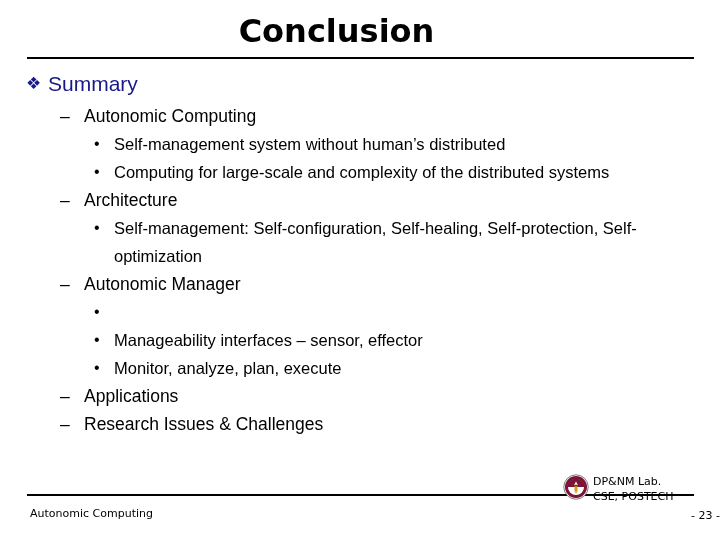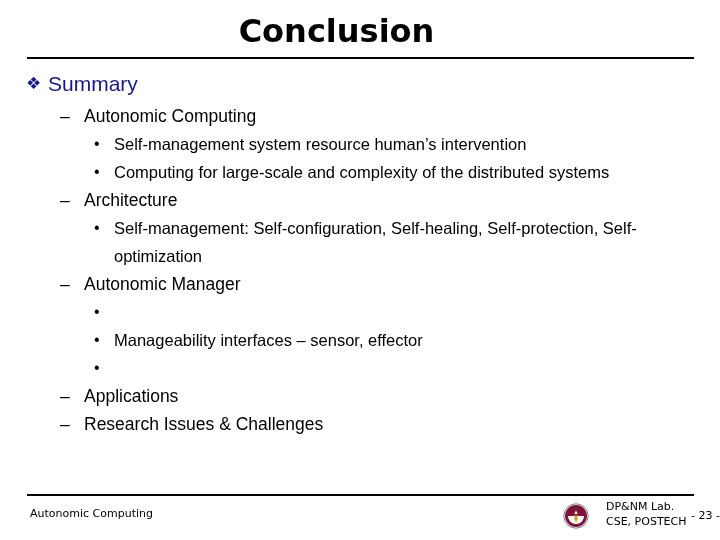--- a/index.html
+++ b/index.html
@@ -138,25 +138,25 @@
     width: 720px;
     text-align: right;
     font-family: "DejaVu Sans", sans-serif;
     font-size: 11px;
     line-height: 14px;
     color: #000000;
   }
   .footer-right {
     position: absolute;
     left: 563px;
-    top: 499px;
+    top: 474px;
     width: 140px;
     display: flex;
-    align-items: flex-end;
-    gap: 17px;
+    align-items: flex-start;
+    gap: 4px;
   }
   .footer-right .lab-lines {
     font-family: "DejaVu Sans", sans-serif;
     font-size: 11px;
     line-height: 15px;
     color: #000000;
     white-space: nowrap;
   }
   .logo-seal {
     flex: 0 0 26px;
@@ -181,21 +181,21 @@
       <span class="txt">Summary</span>
     </div>
 
     <div class="lvl2">
       <span class="bullet">–</span>
       <span class="txt">Autonomic Computing</span>
     </div>
 
     <div class="lvl3">
       <span class="bullet">•</span>
-      <span class="txt">Self-management system resource human’s intervention</span>
+      <span class="txt">Self-management system without human’s distributed</span>
     </div>
 
     <div class="lvl3">
       <span class="bullet">•</span>
       <span class="txt">Computing for large-scale and complexity of the distributed systems</span>
     </div>
 
     <div class="lvl2">
       <span class="bullet">–</span>
       <span class="txt">Architecture</span>
@@ -215,20 +215,21 @@
       <span class="bullet">•</span>
     </div>
 
     <div class="lvl3">
       <span class="bullet">•</span>
       <span class="txt">Manageability interfaces – sensor, effector</span>
     </div>
 
     <div class="lvl3">
       <span class="bullet">•</span>
+      <span class="txt">Monitor, analyze, plan, execute</span>
     </div>
 
     <div class="lvl2">
       <span class="bullet">–</span>
       <span class="txt">Applications</span>
     </div>
 
     <div class="lvl2">
       <span class="bullet">–</span>
       <span class="txt">Research Issues &amp; Challenges</span>

